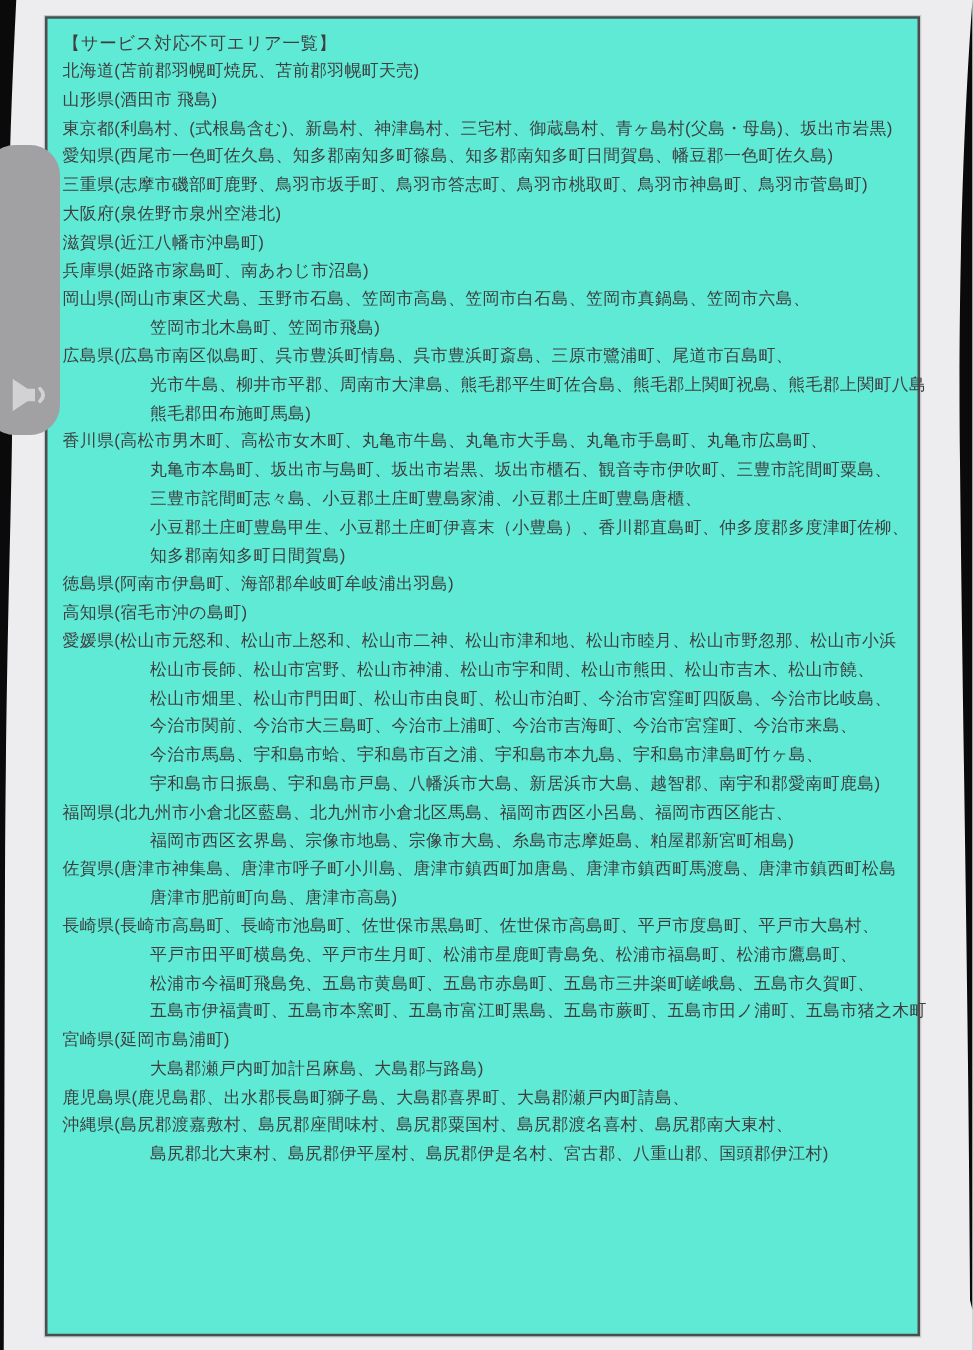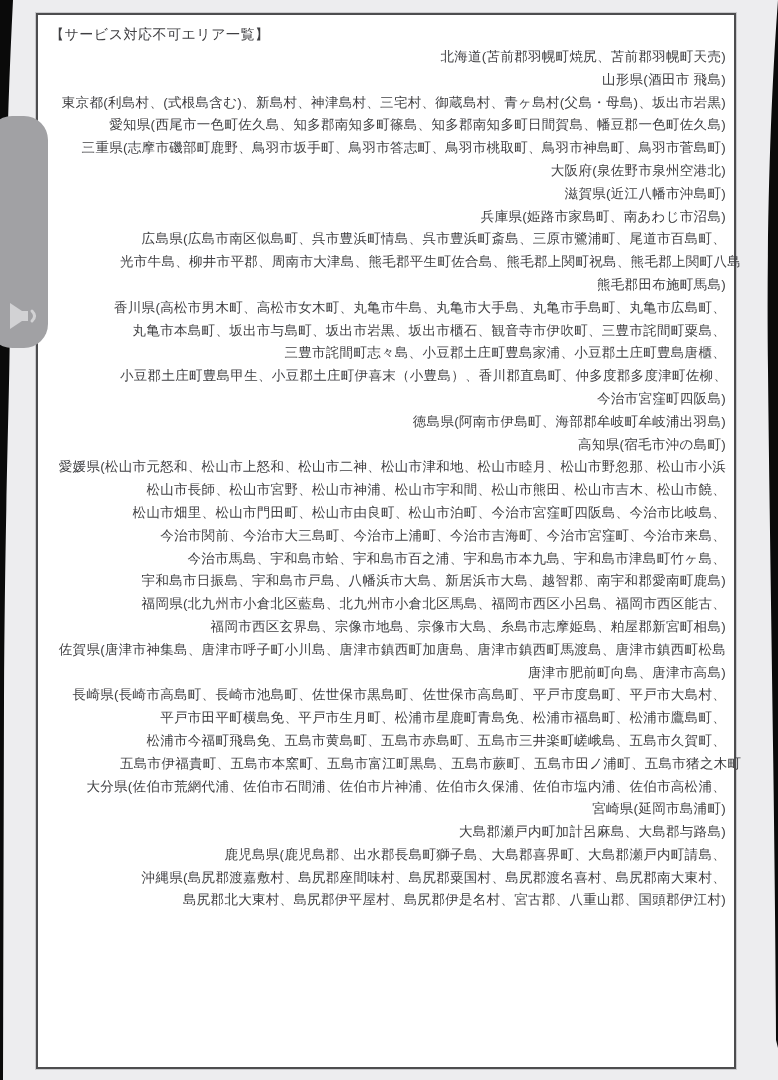--- a/index.html
+++ b/index.html
@@ -9,32 +9,31 @@
     font-family:"Liberation Sans","DejaVu Sans",sans-serif;
   }
   .edge-svg{position:absolute;top:0;left:0;width:778px;height:1080px;pointer-events:none;z-index:3;}
   .volume-panel{
     position:absolute;left:-12px;top:116px;width:60px;height:232px;
     background:#a1a1a4;border-radius:24px;z-index:4;
   }
   .speaker-wrap{position:absolute;left:22px;bottom:18px;width:32px;height:28px;}
   .doc{
     position:absolute;left:36px;top:13px;width:700px;height:1056px;
-    background:#ffffff;border:2px solid #4d4d4f;box-sizing:border-box;
+    background:#5eead4;border:2px solid #4d4d4f;box-sizing:border-box;
     padding:8px 8px 6px 12px;z-index:2;
     box-shadow:0 0 0 1px #c9c9cc;
   }
   .doc-title{
     font-size:14px;line-height:23px;color:#3f3f42;white-space:nowrap;
     letter-spacing:0.5px;
   }
   .line{
     font-size:13.5px;line-height:22.8px;color:#3f3f42;white-space:nowrap;
     letter-spacing:0.3px;
-    text-align:right;
   }
   .line.cont{padding-left:70px;}
 </style>
 </head>
 <body>
 
 <svg class="edge-svg" viewBox="0 0 778 1080" xmlns="http://www.w3.org/2000/svg">
   <path fill="#0a0a0a" d="M0 0 L13 0 C 8 100, 4 210, 9 300 C 12 345, 5 470, 4 700 L 3 1080 L 0 1080 Z"></path>
   <path fill="#0a0a0a" d="M778 0 C 772 80, 766 210, 768 370 C 770 570, 775 820, 776 1040 L 778 1048 Z"></path>
 </svg>
@@ -69,32 +68,36 @@
       <div>
         <div class="line">大阪府(泉佐野市泉州空港北)</div>
       </div>
       <div>
         <div class="line">滋賀県(近江八幡市沖島町)</div>
       </div>
       <div>
         <div class="line">兵庫県(姫路市家島町、南あわじ市沼島)</div>
       </div>
       <div>
+        <div class="line">岡山県(岡山市東区犬島、玉野市石島、笠岡市高島、笠岡市白石島、笠岡市真鍋島、笠岡市六島、</div>
+        <div class="line cont">笠岡市北木島町、笠岡市飛島)</div>
+      </div>
+      <div>
         <div class="line">広島県(広島市南区似島町、呉市豊浜町情島、呉市豊浜町斎島、三原市鷺浦町、尾道市百島町、</div>
       </div>
       <div>
         <div class="line cont">光市牛島、柳井市平郡、周南市大津島、熊毛郡平生町佐合島、熊毛郡上関町祝島、熊毛郡上関町八島</div>
         <div class="line cont">熊毛郡田布施町馬島)</div>
       </div>
       <div>
         <div class="line">香川県(高松市男木町、高松市女木町、丸亀市牛島、丸亀市大手島、丸亀市手島町、丸亀市広島町、</div>
         <div class="line cont">丸亀市本島町、坂出市与島町、坂出市岩黒、坂出市櫃石、観音寺市伊吹町、三豊市詫間町粟島、</div>
         <div class="line cont">三豊市詫間町志々島、小豆郡土庄町豊島家浦、小豆郡土庄町豊島唐櫃、</div>
         <div class="line cont">小豆郡土庄町豊島甲生、小豆郡土庄町伊喜末（小豊島）、香川郡直島町、仲多度郡多度津町佐柳、</div>
-        <div class="line cont">今治市宮窪町四阪島)</div>
+        <div class="line cont">知多郡南知多町日間賀島)</div>
       </div>
       <div>
         <div class="line">徳島県(阿南市伊島町、海部郡牟岐町牟岐浦出羽島)</div>
       </div>
       <div>
         <div class="line">高知県(宿毛市沖の島町)</div>
       </div>
       <div>
         <div class="line">愛媛県(松山市元怒和、松山市上怒和、松山市二神、松山市津和地、松山市睦月、松山市野忽那、松山市小浜</div>
         <div class="line cont">松山市長師、松山市宮野、松山市神浦、松山市宇和間、松山市熊田、松山市吉木、松山市饒、</div>
@@ -111,21 +114,20 @@
         <div class="line">佐賀県(唐津市神集島、唐津市呼子町小川島、唐津市鎮西町加唐島、唐津市鎮西町馬渡島、唐津市鎮西町松島</div>
         <div class="line cont">唐津市肥前町向島、唐津市高島)</div>
       </div>
       <div>
         <div class="line">長崎県(長崎市高島町、長崎市池島町、佐世保市黒島町、佐世保市高島町、平戸市度島町、平戸市大島村、</div>
         <div class="line cont">平戸市田平町横島免、平戸市生月町、松浦市星鹿町青島免、松浦市福島町、松浦市鷹島町、</div>
         <div class="line cont">松浦市今福町飛島免、五島市黄島町、五島市赤島町、五島市三井楽町嵯峨島、五島市久賀町、</div>
         <div class="line cont">五島市伊福貴町、五島市本窯町、五島市富江町黒島、五島市蕨町、五島市田ノ浦町、五島市猪之木町</div>
       </div>
       <div>
-        <div class="line">大分県(佐伯市荒網代浦、佐伯市石間浦、佐伯市片神浦、佐伯市久保浦、佐伯市塩内浦、佐伯市高松浦、</div>
       </div>
       <div>
         <div class="line">宮崎県(延岡市島浦町)</div>
       </div>
       <div>
         <div class="line cont">大島郡瀬戸内町加計呂麻島、大島郡与路島)</div>
         <div class="line">鹿児島県(鹿児島郡、出水郡長島町獅子島、大島郡喜界町、大島郡瀬戸内町請島、</div>
       </div>
       <div>
         <div class="line">沖縄県(島尻郡渡嘉敷村、島尻郡座間味村、島尻郡粟国村、島尻郡渡名喜村、島尻郡南大東村、</div>

